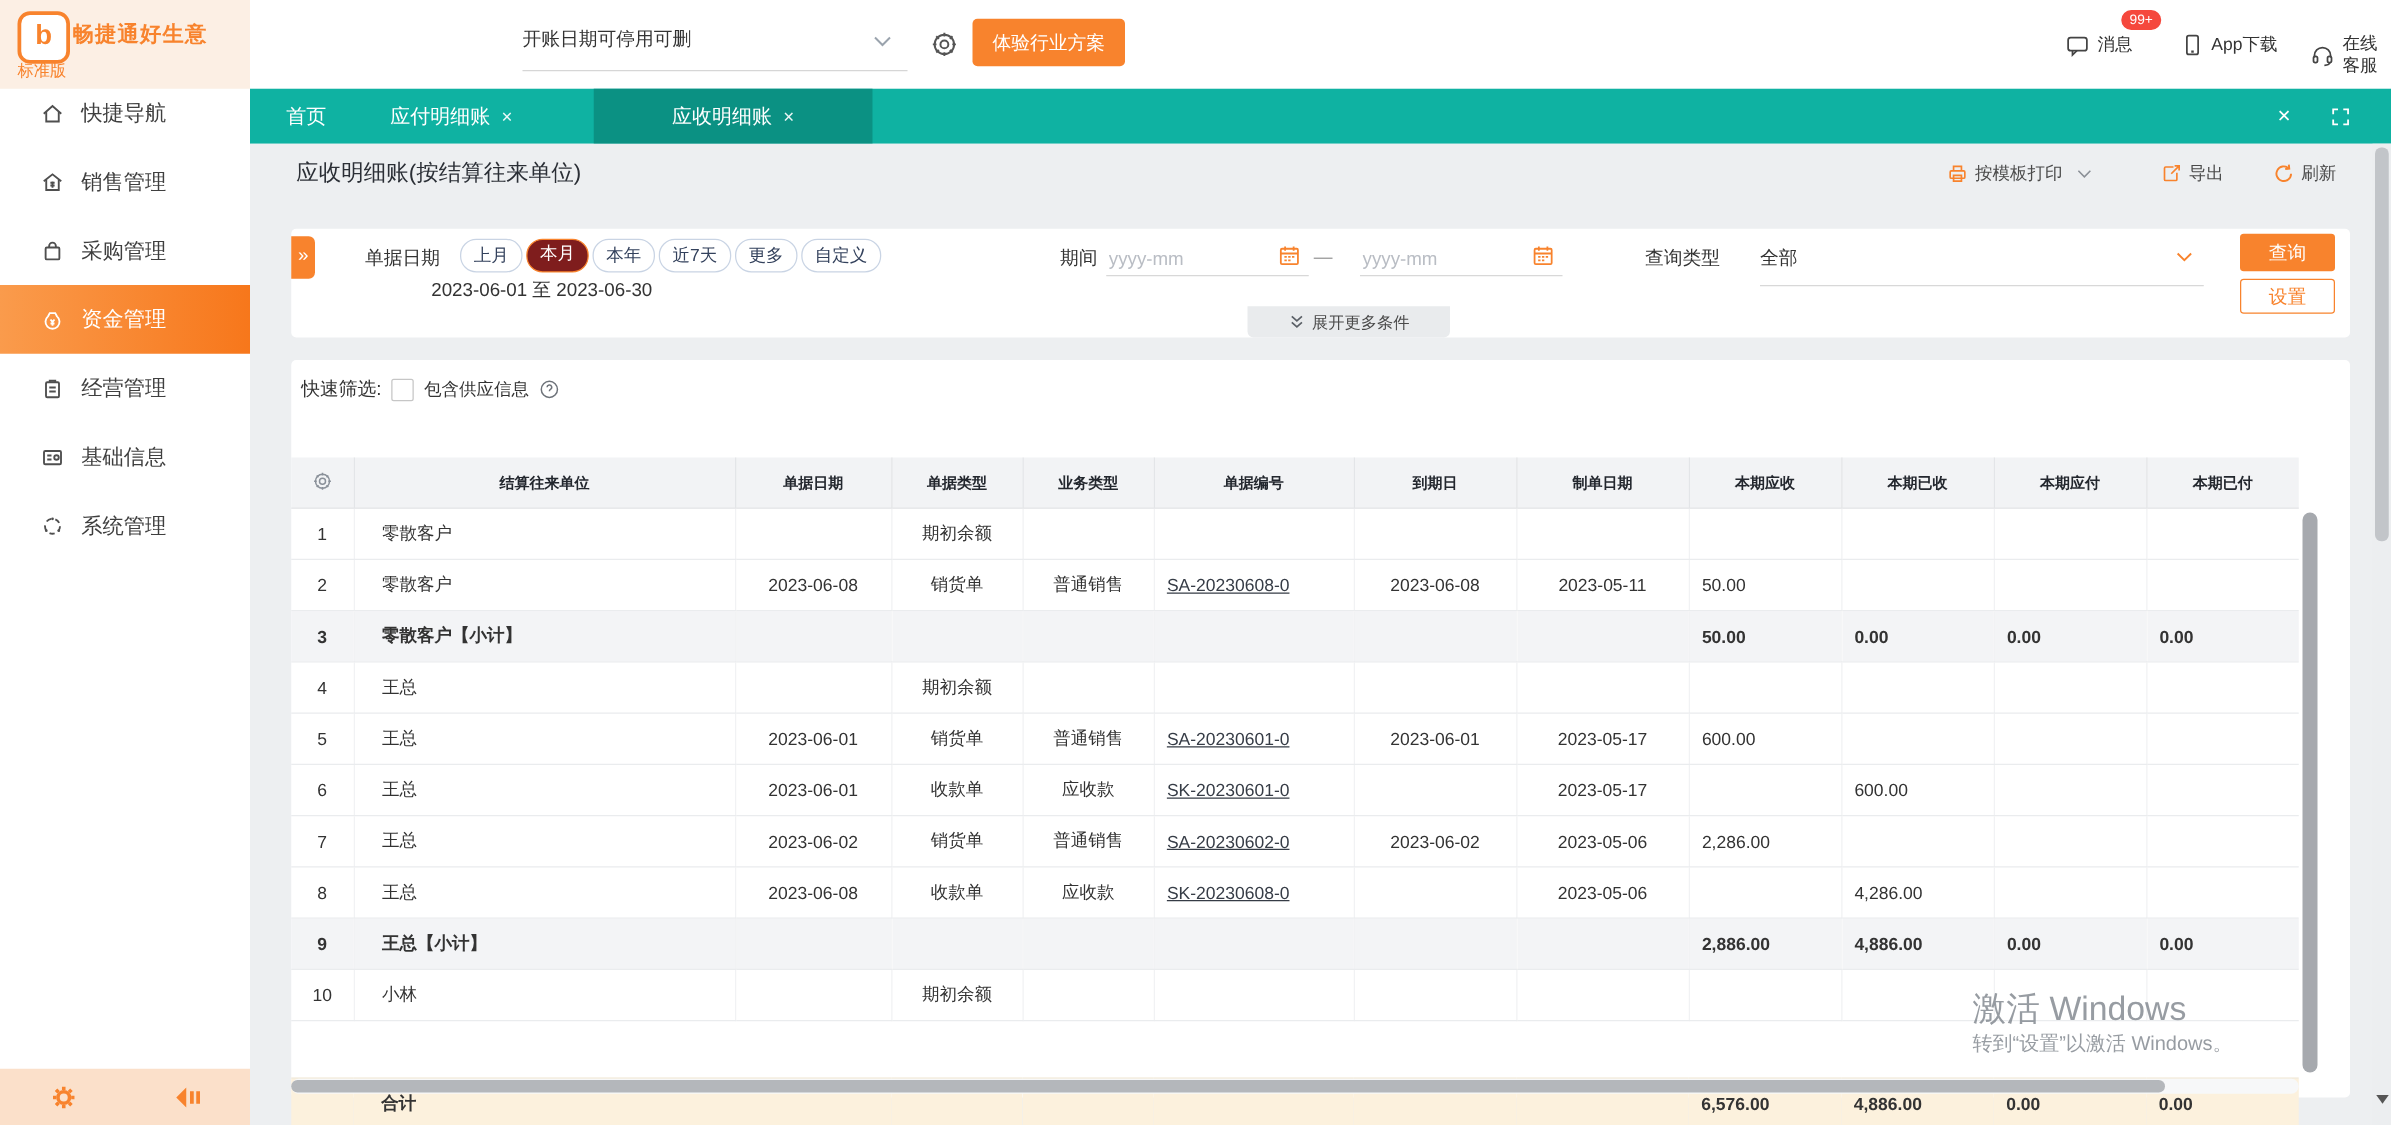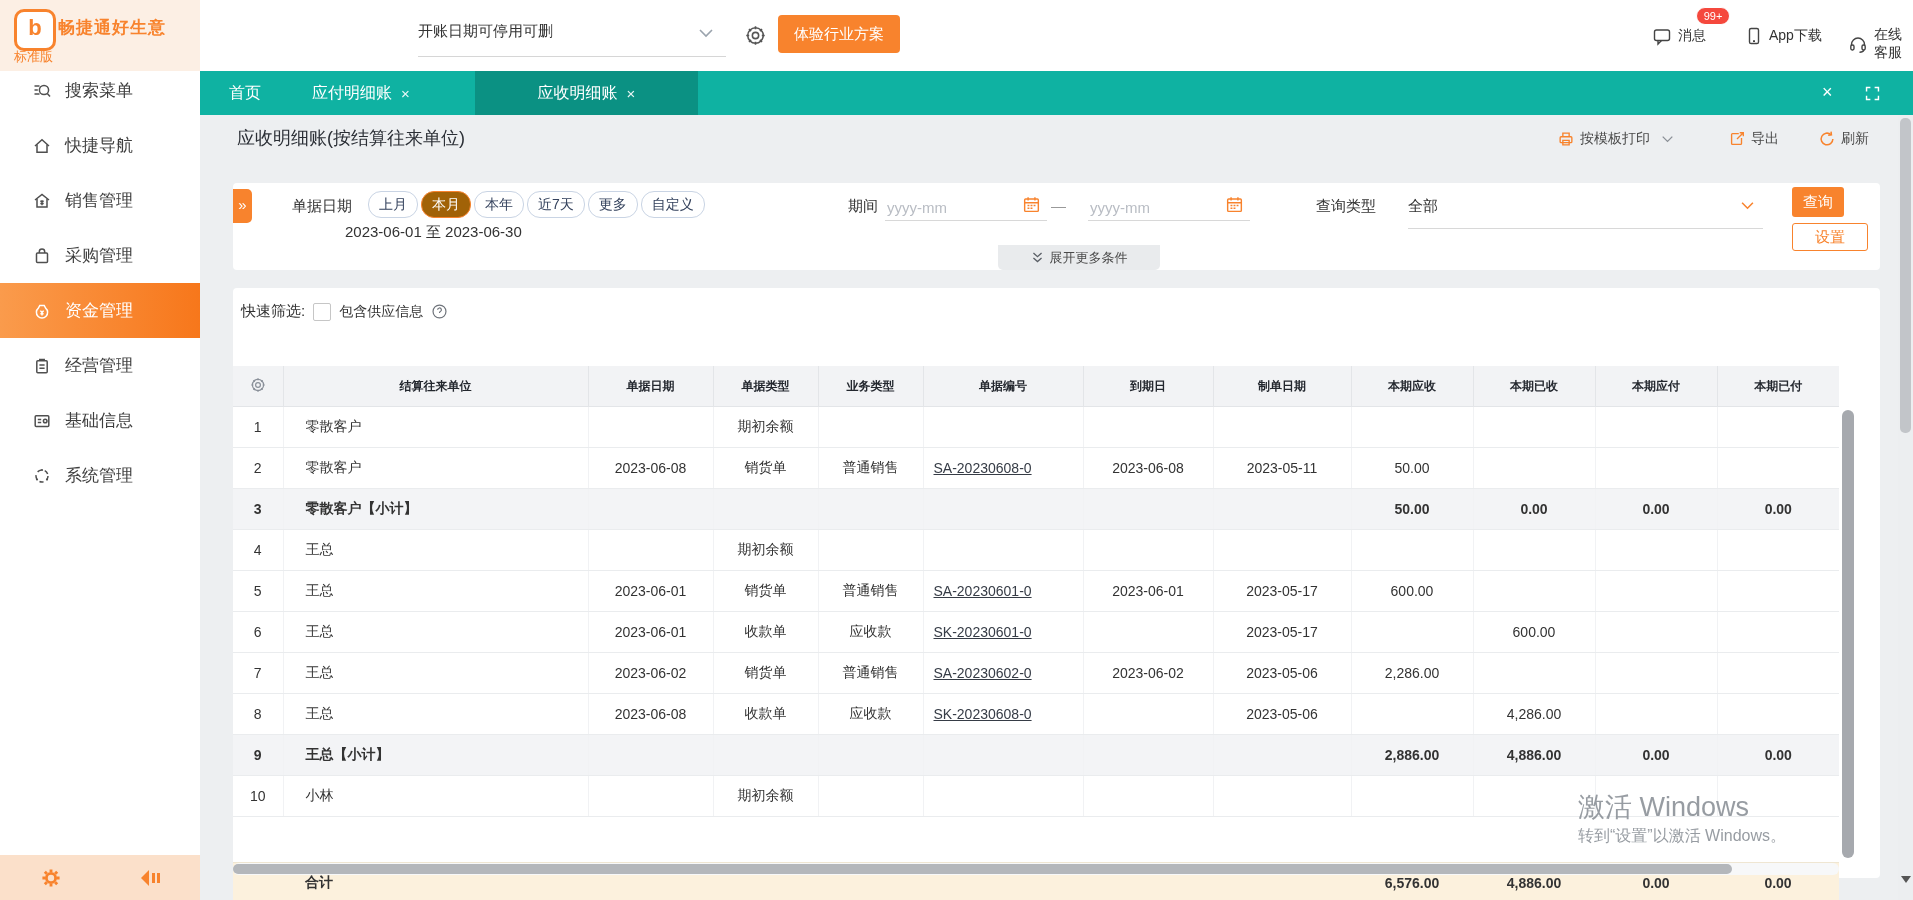--- a/index.html
+++ b/index.html
@@ -51,31 +51,31 @@
   .tool{position:absolute;display:flex;align-items:center;gap:5px;font-size:14px;color:#4a4a4a;cursor:pointer;top:130px;}
 
   
   .filter-card{left:233px;top:183px;width:1647px;height:87px;background:#fff;border-radius:4px;}
   .expand-handle{left:233px;top:189px;width:19px;height:34px;background:#f8832d;border-radius:0 5px 5px 0;
                  color:#fff;font-size:15px;text-align:center;line-height:32px;cursor:pointer;}
   .flabel{position:absolute;font-size:15px;color:#333;}
   .pills{left:368px;top:191px;display:flex;gap:3px;}
   .pill{height:25px;padding:0 10px;border:1px solid #c9d4e4;border-radius:13px;background:#fff;
         font-size:14px;color:#33415c;line-height:24px;cursor:pointer;white-space:nowrap;}
-  .pill.active{background:#a16207;border-color:#f8832d;color:#fff;}
+  .pill.active{background:#7f1d1d;border-color:#f8832d;color:#fff;font-family:Liberation Mono, monospace;}
   .date-range{left:345px;top:223px;font-size:15px;color:#333;}
   .underline-input{position:absolute;border:none;border-bottom:1px solid #d8d8d8;outline:none;background:transparent;
                    font-size:15px;font-family:inherit;color:#333;height:26px;padding:0 2px;}
   .underline-input::placeholder{color:#b9bdc4;}
   .cal-icon{position:absolute;cursor:pointer;}
   .dash-sep{left:1051px;top:197px;font-size:15px;color:#999;}
   .qtype-value{left:1408px;top:197px;font-size:15px;color:#333;cursor:pointer;}
   .qtype-underline{left:1408px;top:228px;width:355px;height:1px;background:#d8d8d8;}
   .qtype-chevron{left:1740px;top:201px;cursor:pointer;}
-  .search-btn{left:1792px;top:187px;width:52px;height:30px;background:#f8832d;color:#fff;border:none;
+  .search-btn{left:1792px;top:187px;width:76px;height:30px;background:#f8832d;color:#fff;border:none;
               border-radius:3px;font-size:15px;font-family:inherit;cursor:pointer;}
   .settings-btn{left:1792px;top:223px;width:76px;height:28px;background:#fff;color:#f8832d;
                 border:1px solid #f8832d;border-radius:3px;font-size:15px;font-family:inherit;cursor:pointer;}
   .expand-more{left:998px;top:245px;width:162px;height:25px;background:#e9ebed;border-radius:0 0 5px 5px;
                display:flex;align-items:center;justify-content:center;gap:6px;font-size:13px;color:#4a4a4a;cursor:pointer;}
 
   
   .table-card{left:233px;top:288px;width:1647px;height:590px;background:#fff;border-radius:4px;}
   .qf-row{position:absolute;left:8px;top:14px;display:flex;align-items:center;gap:8px;font-size:15px;color:#333;}
   .checkbox{width:16px;height:16px;border:1px solid #c6c6c6;border-radius:2px;background:#fff;cursor:pointer;}
@@ -85,21 +85,21 @@
                 border-right:1px solid #e3e5e8;border-bottom:1px solid #e3e5e8;padding:0;text-align:center;}
   table.grid th:last-child{border-right:none;}
   table.grid td{height:40px;border-right:1px solid #f1f2f4;border-bottom:1px solid #eaecee;
                 padding:0 10px;overflow:hidden;white-space:nowrap;color:#333;}
   table.grid td:last-child{border-right:none;}
   tr.subtotal td{background:#f3f4f6;font-weight:bold;}
   .c-num{text-align:center;color:#555;}
   .c-left{text-align:left;}
   .c-partner{padding-left:22px !important;}
   .c-center{text-align:center;}
-  .c-right{text-align:center;}
+  .c-right{text-align:left;}
   .doc-link{text-decoration:underline;color:#363c46;cursor:pointer;}
   table.total-grid td{background:#fcf1dd;font-weight:bold;border-right:none;border-bottom:none;
                       border-top:1px solid #efe6d2;}
   .hscroll-track{position:absolute;left:0;top:575px;width:1606px;height:12px;background:#f7f8f9;border-radius:6px;}
   .hscroll-thumb{position:absolute;left:0;top:576px;width:1499px;height:10px;background:#b4b7bb;border-radius:5px;cursor:pointer;}
   .inner-vscroll{left:1842px;top:410px;width:12px;height:448px;background:#a6a9ae;border-radius:6px;cursor:pointer;}
 
   
   .watermark{left:1578px;top:790px;color:rgba(128,134,142,.82);z-index:30;pointer-events:none;}
   .wm1{font-size:27px;line-height:34px;}
@@ -117,32 +117,20 @@
 <div id="app">
 
   <div class="abs sidebar">
     <div class="abs logo-area">
       <div class="abs logo-mark">b</div>
       <div class="abs logo-title">畅捷通好生意</div>
       <div class="abs logo-badge">标准版</div>
     </div>
 
     <div class="abs menu">
-      <div class="menu-item">
-        <span>
-            <svg width="20" height="20" viewBox="0 0 20 20" fill="none" stroke-width="1.5">
-              <circle cx="12" cy="9" r="4.6"></circle>
-              <line x1="15.3" y1="12.5" x2="18" y2="15.5"></line>
-              <line x1="2.5" y1="5" x2="7.5" y2="5"></line>
-              <line x1="2.5" y1="9" x2="5.8" y2="9"></line>
-              <line x1="2.5" y1="13" x2="7.5" y2="13"></line>
-            </svg>
-          </span>
-        <span>搜索菜单</span>
-      </div>
       <div class="menu-item">
         <span>
             <svg width="20" height="20" viewBox="0 0 20 20" fill="none" stroke-width="1.5">
               <path d="M3 10 L10 3.8 L17 10"></path>
               <path d="M5 8.6 V16.2 H15 V8.6"></path>
             </svg>
           </span>
         <span>快捷导航</span>
       </div>
       <div class="menu-item">

